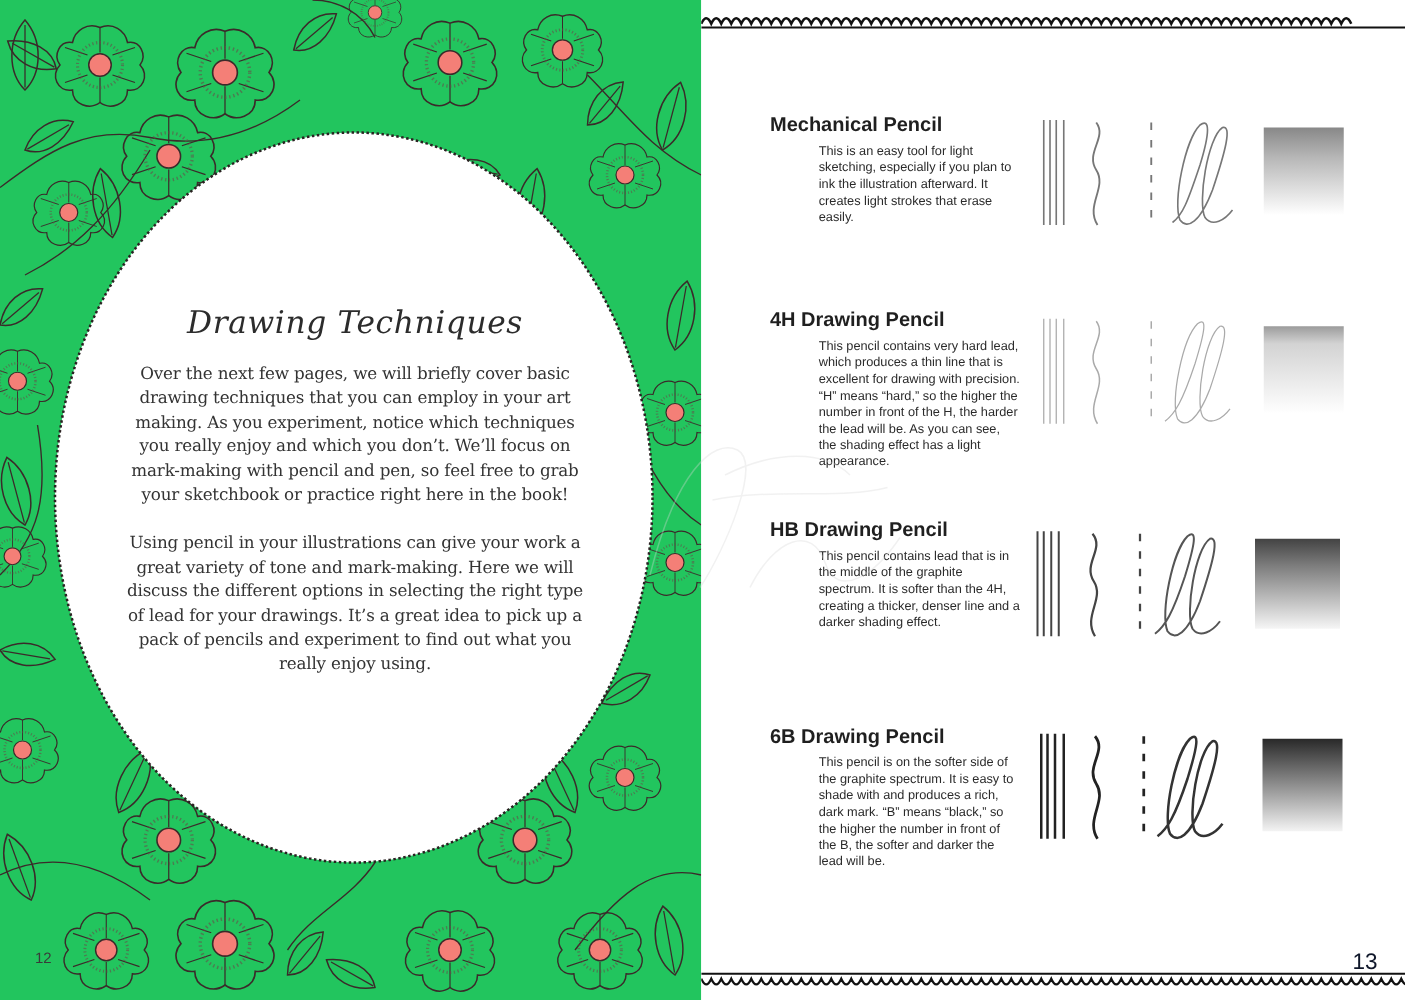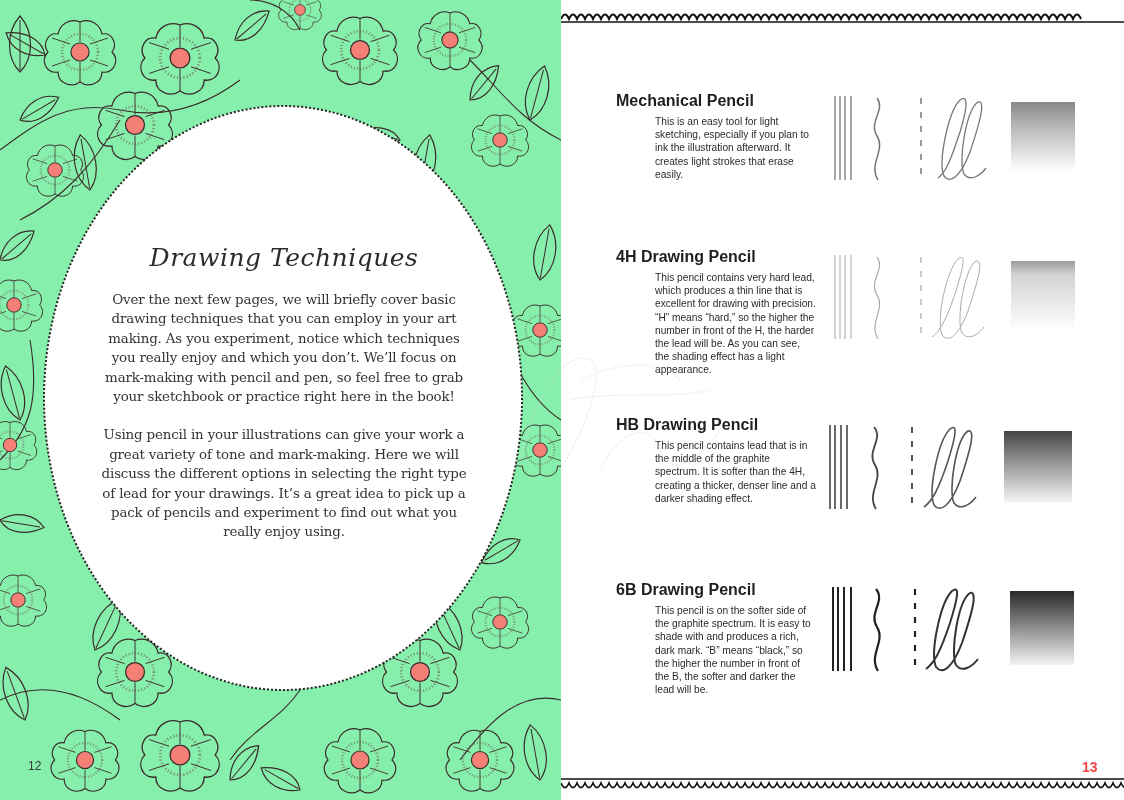--- a/index.html
+++ b/index.html
@@ -2,21 +2,21 @@
 <html><head>
 <meta charset="utf-8">
 <style>
   * { box-sizing: border-box; margin: 0; padding: 0; }
   html, body { width: 1124px; height: 800px; overflow: hidden; background: #ffffff; }
   body { position: relative; font-family: "Liberation Sans", sans-serif; }
 
   
   .left-page {
     position: absolute; left: 0; top: 0; width: 561px; height: 800px;
-    background: #86efac; overflow: hidden;
+    background: #22c55e; overflow: hidden;
   }
   .floral-bg { position: absolute; left: 0; top: 0; width: 561px; height: 800px; }
   .oval-svg { position: absolute; left: 0; top: 0; width: 561px; height: 800px; }
   .oval-content {
     position: absolute; left: 96px; top: 243px; width: 376px;
     text-align: center; color: #2e2e2e;
   }
   .script-title {
     font-family: "DejaVu Serif", serif; font-style: italic;
     font-size: 25px; font-weight: normal; letter-spacing: 0.5px;
@@ -43,21 +43,21 @@
   .pencil-entry { position: absolute; left: 55px; width: 200px; }
   .pencil-title {
     font-size: 16px; font-weight: bold; color: #1f1f1f; margin-bottom: 5px;
   }
   .pencil-desc {
     font-size: 10.2px; line-height: 13.2px; color: #2a2a2a; margin-left: 39px;
   }
   .stroke-samples { position: absolute; left: 259px; width: 300px; height: 100px; }
   .page-num-right {
     position: absolute; left: 521px; top: 759px;
-    font-size: 14px; font-weight: bold; color: #ef4444;
+    font-size: 18px; font-weight: normal; color: #0f172a;
   }
 
   .watermark {
     position: absolute; left: 480px; top: 320px; width: 260px; height: 180px;
     pointer-events: none; opacity: 0.35;
   }
 </style>
 </head>
 <body>
 

